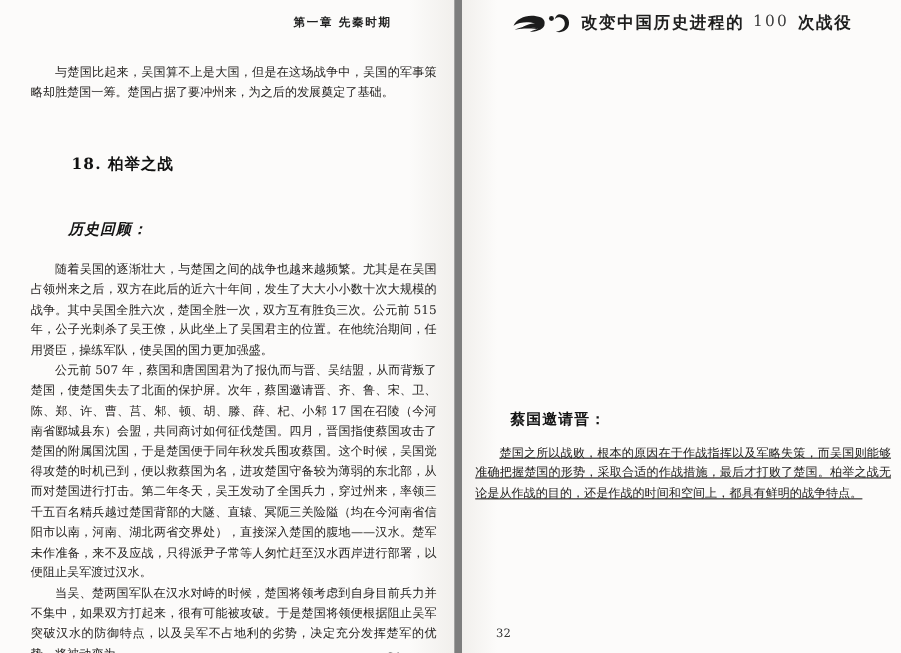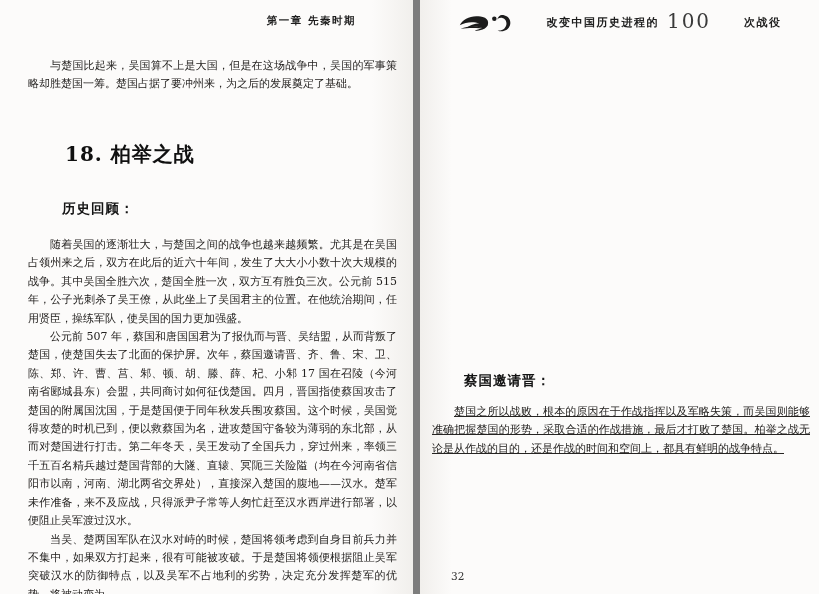--- a/index.html
+++ b/index.html
@@ -26,45 +26,45 @@
   .lp-head {
     position:absolute; top:14px; right:57px;
     font-size:10.5px; font-weight:bold; letter-spacing:1.5px; color:#1e1e1e;
     white-space:nowrap;
   }
   .rp-head {
     position:absolute; top:10px; left:0; width:100%;
     display:flex; justify-content:center; align-items:center; gap:8px;
     white-space:nowrap;
   }
-  .rp-title, .rp-suffix { font-size:11px; font-weight:bold; letter-spacing:1.5px; color:#1e1e1e;margin-left:25px; }
+  .rp-title, .rp-suffix { font-size:15px; font-weight:bold; letter-spacing:1.5px; color:#1e1e1e; }
   .rp-num {
-    font-size:20px; letter-spacing:2px; font-weight:normal; color:#3a3a3a;
+    font-size:14px; letter-spacing:2px; font-weight:normal; color:#3a3a3a;
     position:relative; top:-1px;
   }
   .flourish { width:56px; height:21px; flex:0 0 auto; }
 
   
   .para {
     font-size:11px; line-height:18.4px; text-align:justify;
     text-indent:2em; color:#242220;
   }
   .para.no-indent { text-indent:0; }
 
   
   .lp-intro   { position:absolute; left:28px; top:57px;  width:369px; }
   .section-title {
     position:absolute; left:65px; top:141px;
-    font-size:20px; font-weight:bold; letter-spacing:1px; color:#101010;
+    font-size:14px; font-weight:bold; letter-spacing:1px; color:#101010;
     font-family:"DejaVu Serif","Liberation Serif",serif;
   }
   .sub-heading {
     font-size:13.5px; font-weight:bold; letter-spacing:1px; color:#141414;
   }
-  .lp-subhead { position:absolute; left:62px; top:200px; }
+  .lp-subhead { position:absolute; left:62px; top:200px;font-style:italic; }
   .lp-body    { position:absolute; left:28px; top:236px; width:369px; }
 
   
   .rp-body    { position:absolute; left:10px; top:59px; width:378px; }
   .rp-subhead { position:absolute; left:44px; top:372px; }
   .rp-review  { position:absolute; left:12px; top:403px; width:378px;text-decoration:underline; }
 
   
   .pn { position:absolute; top:570px; font-size:10.5px; color:#333; }
   .pn-left  { left:352px;margin-top:22px; }

